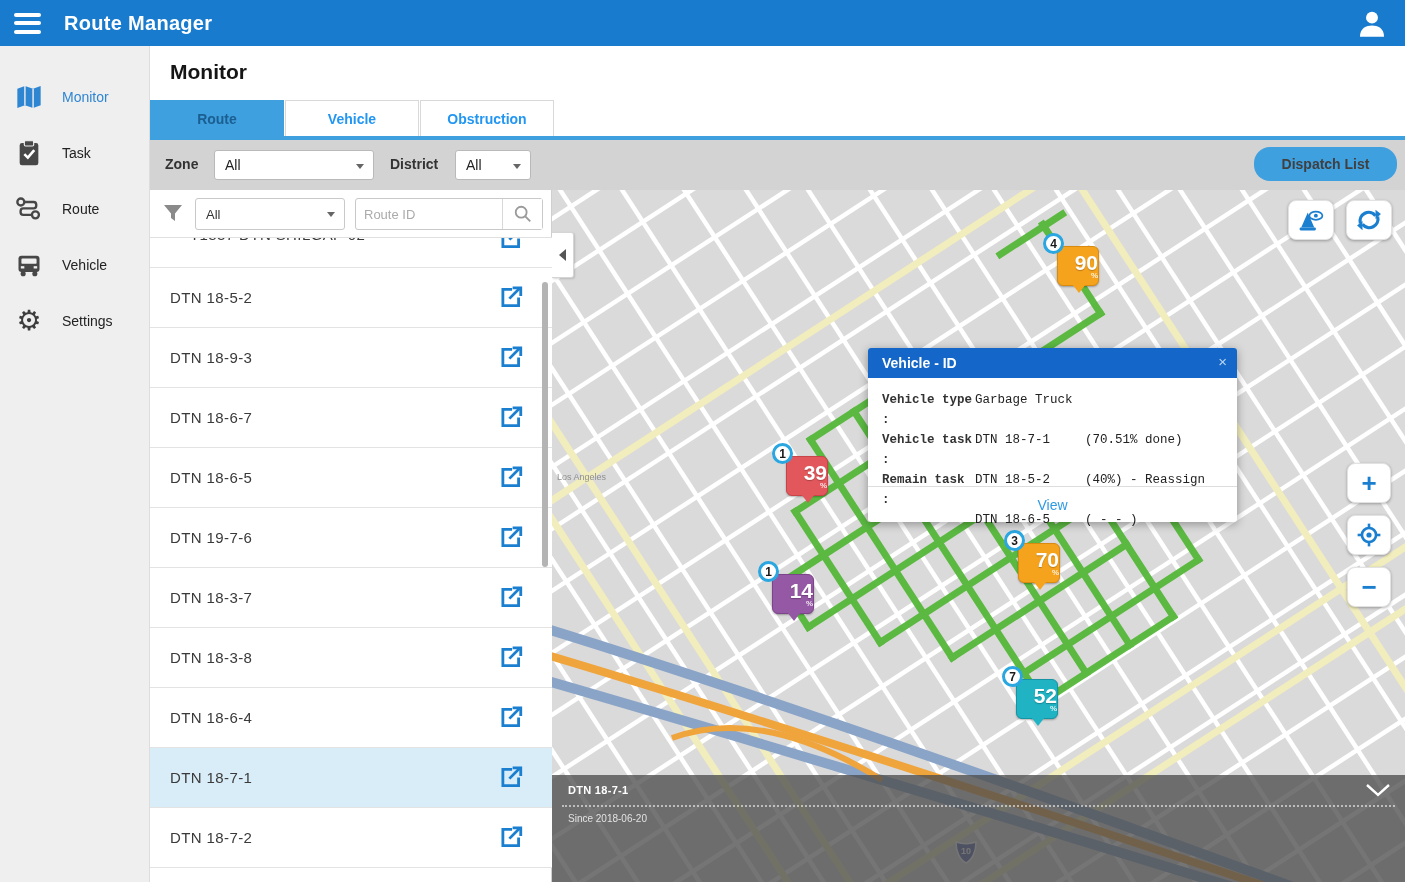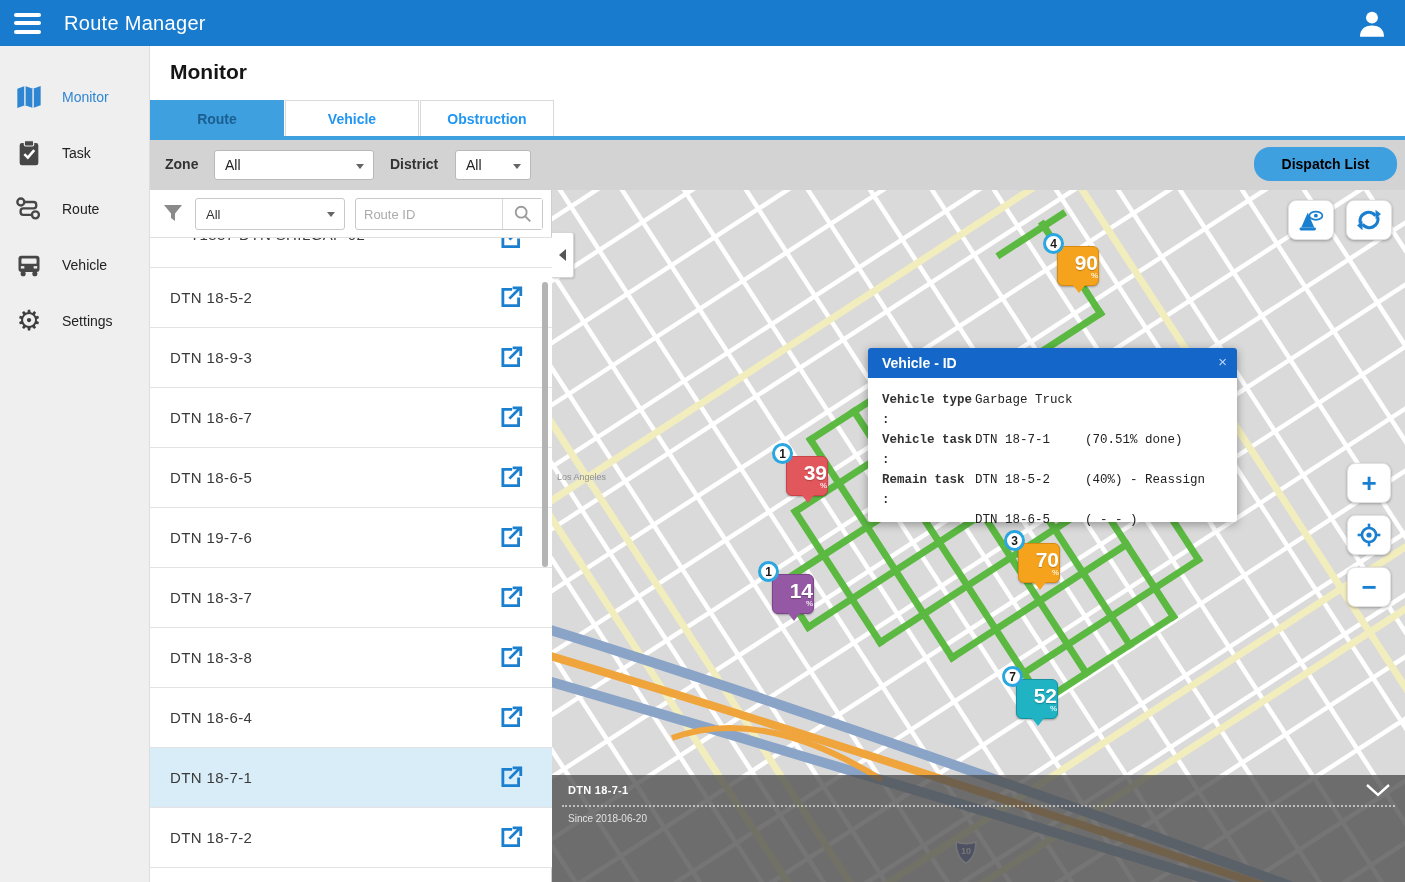--- a/index.html
+++ b/index.html
@@ -4,21 +4,21 @@
 <style>
   * { margin:0; padding:0; box-sizing:border-box; }
   html,body { width:1405px; height:882px; overflow:hidden; background:#fff;
     font-family:"Liberation Sans", sans-serif; }
   #stage { position:absolute; left:0; top:0; width:1405px; height:882px; overflow:hidden; }
 
   
   .app-header { position:absolute; left:0; top:0; width:1405px; height:46px; background:#187bcd; display:flex; align-items:center; }
   .hamburger { margin-left:14px; width:30px; cursor:pointer; }
   .hamburger div { width:27px; height:4px; background:#fff; border-radius:2px; margin:4.5px 0; }
-  .app-title { color:#fff; font-size:20px; font-weight:normal; margin-left:20px; letter-spacing:.3px; }
+  .app-title { color:#fff; font-size:20px; font-weight:bold; margin-left:20px; letter-spacing:.3px; }
   .user-btn { position:absolute; right:16px; top:7px; width:34px; height:34px; cursor:pointer; }
 
   
   .sidebar { position:absolute; left:0; top:46px; width:150px; height:836px; background:#efefef; border-right:1px solid #ddd; }
   .side-item { position:absolute; left:0; width:150px; height:46px; display:flex; align-items:center; cursor:pointer; }
   .side-item .icon { width:30px; height:30px; margin-left:14px; display:flex; align-items:center; justify-content:center; }
   .side-item .lbl { margin-left:18px; font-size:14px; color:#222; }
   .side-item.active .lbl { color:#2e86d3; }
   .gear-glyph { font-size:28px; color:#3d3d3d; line-height:28px; }
 
@@ -28,21 +28,21 @@
   .tab { width:134px; height:36px; display:flex; align-items:center; justify-content:center; font-size:14px; font-weight:bold; cursor:pointer;
          background:#fff; color:#2196f3; border:1px solid #d9d9d9; border-bottom:none; margin-right:1px; }
   .tab.active { background:#3fa0e0; color:#1b5e90; border-color:#3fa0e0; }
   .tab-underline { position:absolute; left:150px; top:136px; width:1255px; height:4px; background:#3fa0e0; }
 
   .filter-bar { position:absolute; left:150px; top:140px; width:1255px; height:50px; background:#d3d3d3; }
   .fb-label { position:absolute; top:16px; font-size:14px; font-weight:bold; color:#333; }
   .select { position:absolute; background:#fff; border:1px solid #b9b9b9; border-radius:3px; height:30px; top:10px;
             display:flex; align-items:center; font-size:14px; color:#222; padding-left:10px; cursor:pointer; }
   .caret { position:absolute; right:9px; top:13px; width:0; height:0; border-left:4px solid transparent; border-right:4px solid transparent; border-top:5px solid #666; }
-  .dispatch-btn { position:absolute; right:8px; top:7px; width:143px; height:34px; background:#3fa0e0; color:#000000; font-size:14px; font-weight:bold;
+  .dispatch-btn { position:absolute; right:8px; top:7px; width:143px; height:34px; background:#3fa0e0; color:#404040; font-size:14px; font-weight:bold;
             border:none; border-radius:16px; display:flex; align-items:center; justify-content:center; cursor:pointer; }
 
   
   .list-panel { position:absolute; left:150px; top:190px; width:402px; height:692px; background:#fff; border-right:1px solid #cfcfcf; }
   .list-filter { position:absolute; left:0; top:0; width:402px; height:48px; border-bottom:1px solid #e0e0e0; }
   .funnel { position:absolute; left:12px; top:12px; }
   .lf-select { position:absolute; left:45px; top:8px; width:150px; height:32px; background:#fff; border:1px solid #c9c9c9; border-radius:3px;
                display:flex; align-items:center; padding-left:10px; font-size:13px; color:#333; cursor:pointer; }
   .search-group { position:absolute; left:205px; top:8px; width:188px; height:32px; border:1px solid #c9c9c9; border-radius:3px; display:flex; }
   .search-group input { flex:1; border:none; outline:none; font-size:13px; padding:0 8px; color:#333; min-width:0; background:transparent; font-family:inherit; }
@@ -529,20 +529,23 @@
             <span class="pl">Remain task :</span>
             <span class="pv">DTN 18-5-2</span>
             <span class="ps">(40%) - Reassign</span>
           </div>
         <div class="popup-row">
             <span class="pl"></span>
             <span class="pv">DTN 18-6-5</span>
             <span class="ps">( - - )</span>
           </div>
       </div>
+      <div class="popup-footer">
+        <span class="view-link">View</span>
+      </div>
     </div>
 
     <div class="bottom-panel">
       <span class="bp-title">DTN 18-7-1</span>
       <div class="bp-divider"></div>
       <span class="bp-sub">Since 2018-06-20</span>
       <span class="bp-chevron">
         <svg width="26" height="15" viewBox="0 0 26 15">
             <polyline points="2,2 13,12 24,2" fill="none" stroke="#fff" stroke-width="2.4"></polyline>
           </svg>

